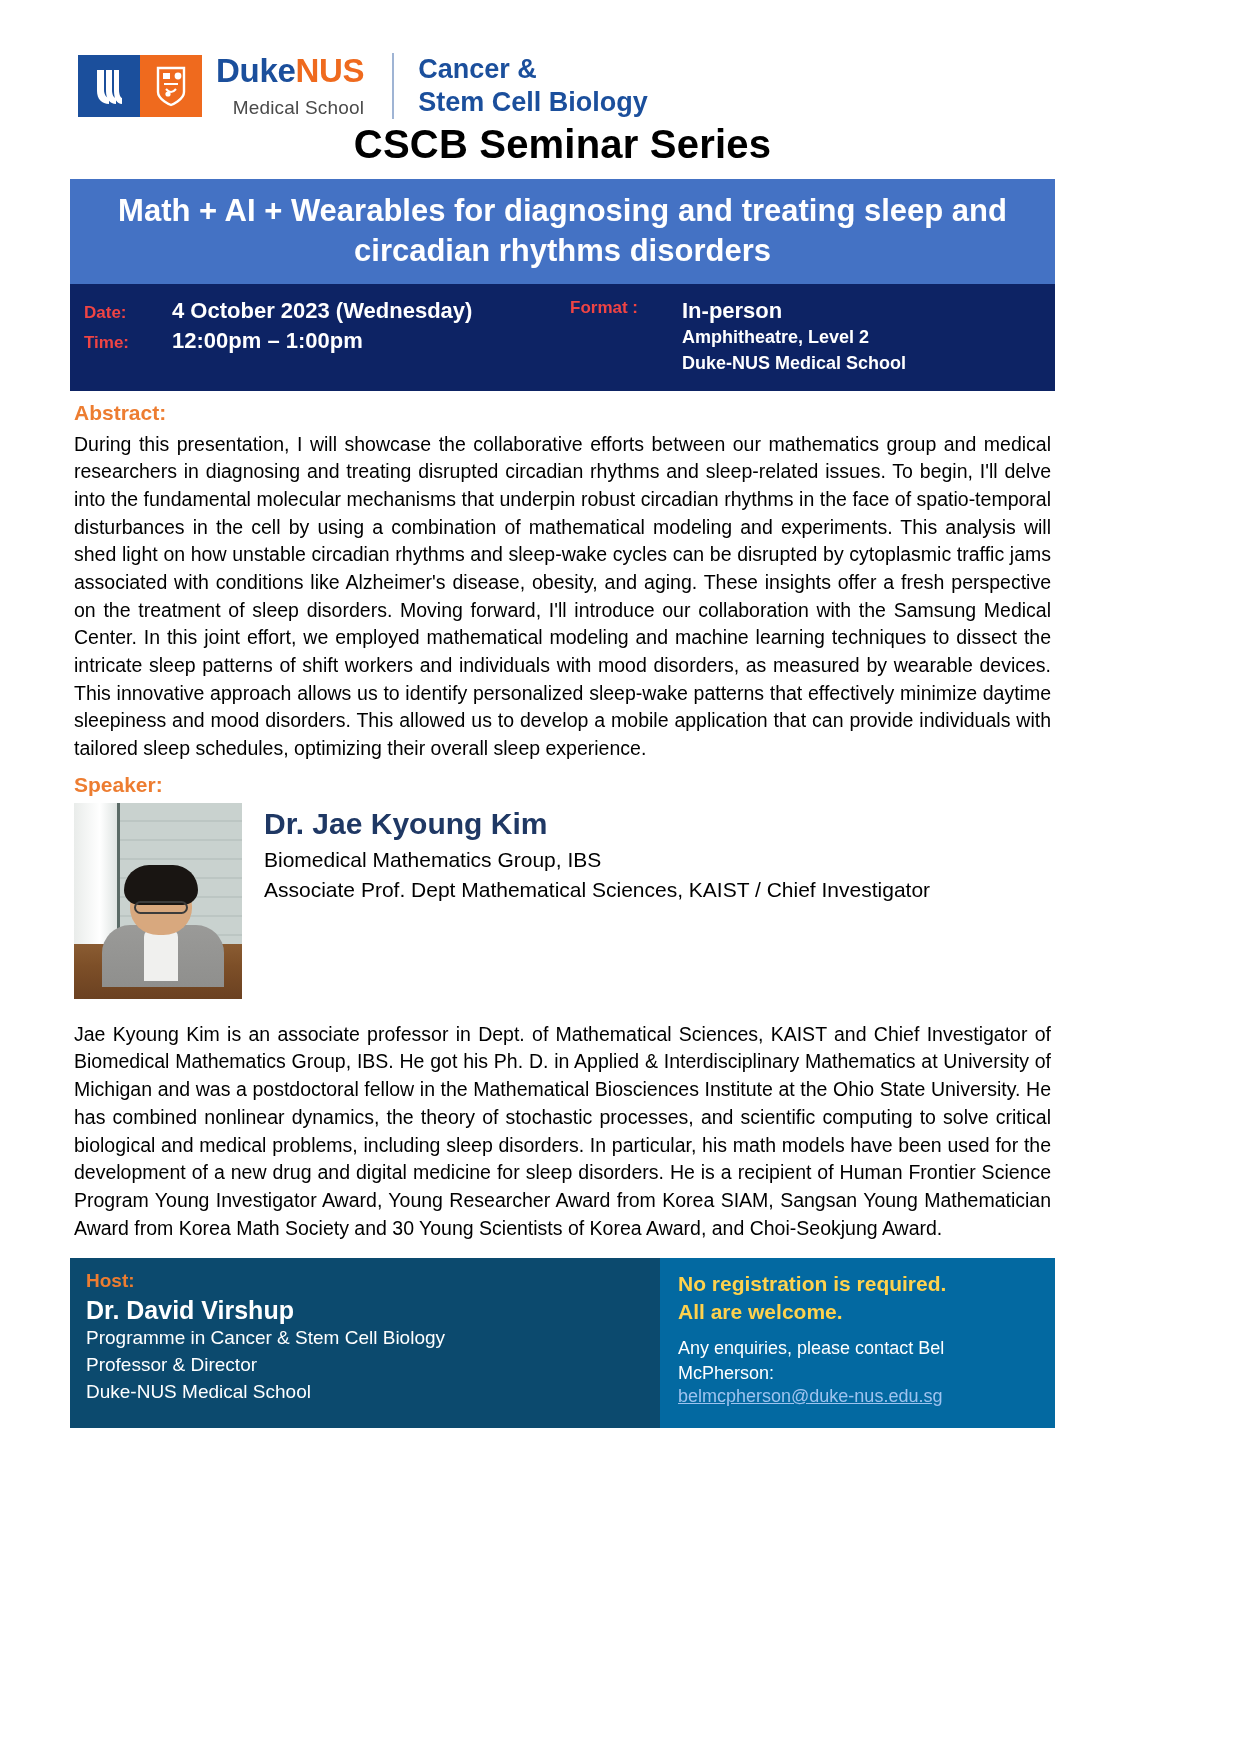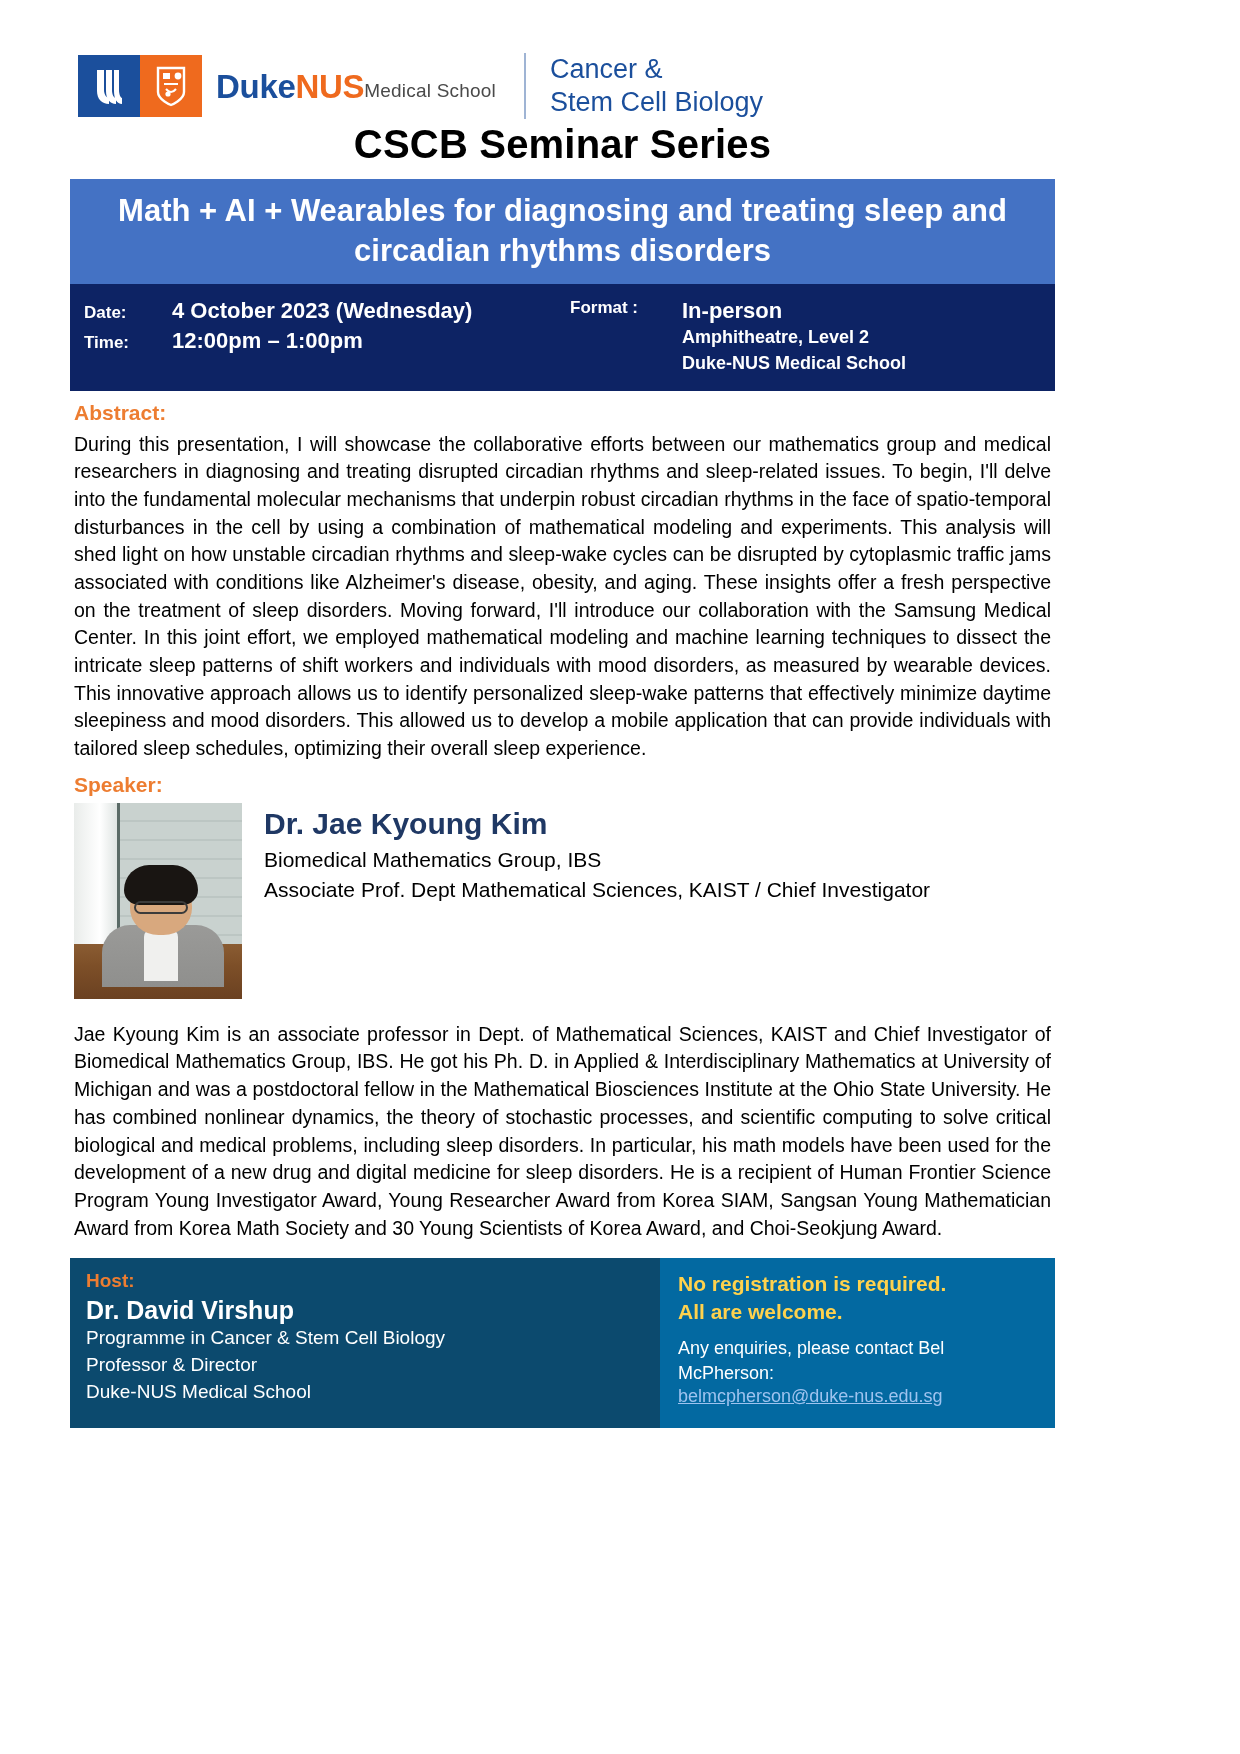--- a/index.html
+++ b/index.html
@@ -30,34 +30,34 @@
   }
   .logo-marks { display: flex; align-items: stretch; height: 62px; }
   .logo-shield-blue {
     width: 62px; height: 62px; background: #1b4f9c;
     display: flex; align-items: center; justify-content: center;
   }
   .logo-shield-orange {
     width: 62px; height: 62px; background: #ef6a1e;
     display: flex; align-items: center; justify-content: center;
   }
-  .logo-wordmark { margin-left: 14px; display: flex; flex-direction: row; justify-content: center; }
+  .logo-wordmark { margin-left: 14px; display: flex; flex-direction: column; justify-content: center; align-items: flex-end; }
   .logo-duke {
     font-size: 33px; font-weight: bold; line-height: 1.0; letter-spacing: -0.3px;
   }
   .logo-duke .d1 { color: #1b4f9c; }
   .logo-duke .d2 { color: #ef6a1e; }
   .logo-med {
     font-size: 19px; color: #4a4a4a; line-height: 1.1; margin-top: 11px; letter-spacing: .2px;
   }
   .logo-divider {
     width: 2px; background: #9fb4d4; height: 66px; margin: 0 24px 0 28px;
   }
   .logo-unit {
-    color: #1b4f9c; font-size: 27px; line-height: 1.22; font-weight: 400;
+    color: #1b4f9c; font-size: 27px; line-height: 1.22; font-weight: 700;
   }
 
   
   .series-title {
     text-align: center;
     font-size: 40px;
     font-weight: bold;
     color: #000;
     letter-spacing: .2px;
     margin-top: 2px;
@@ -79,21 +79,21 @@
   .details-bar {
     background: #0d2364;
     color: #ffffff;
     display: flex;
     padding: 14px 0 14px 0;
   }
   .det-left { width: 500px; padding-left: 14px; display: flex; flex-direction: column; gap: 4px; }
   .det-right { flex: 1; display: flex; }
   .det-line { display: flex; align-items: baseline; }
   .det-label {
-    color: #ffffff; font-weight: bold; font-size: 17px; width: 88px; flex: none;
+    color: #ef4444; font-weight: bold; font-size: 17px; width: 88px; flex: none;
   }
   .det-label.wide { width: 112px; }
   .det-value { font-weight: bold; font-size: 22px; }
   .det-sub { font-weight: bold; font-size: 18px; line-height: 1.45; }
   .det-rcol { display: flex; flex-direction: column; }
 
   
   .sec-head {
     color: #ed7d31;
     font-weight: bold;

